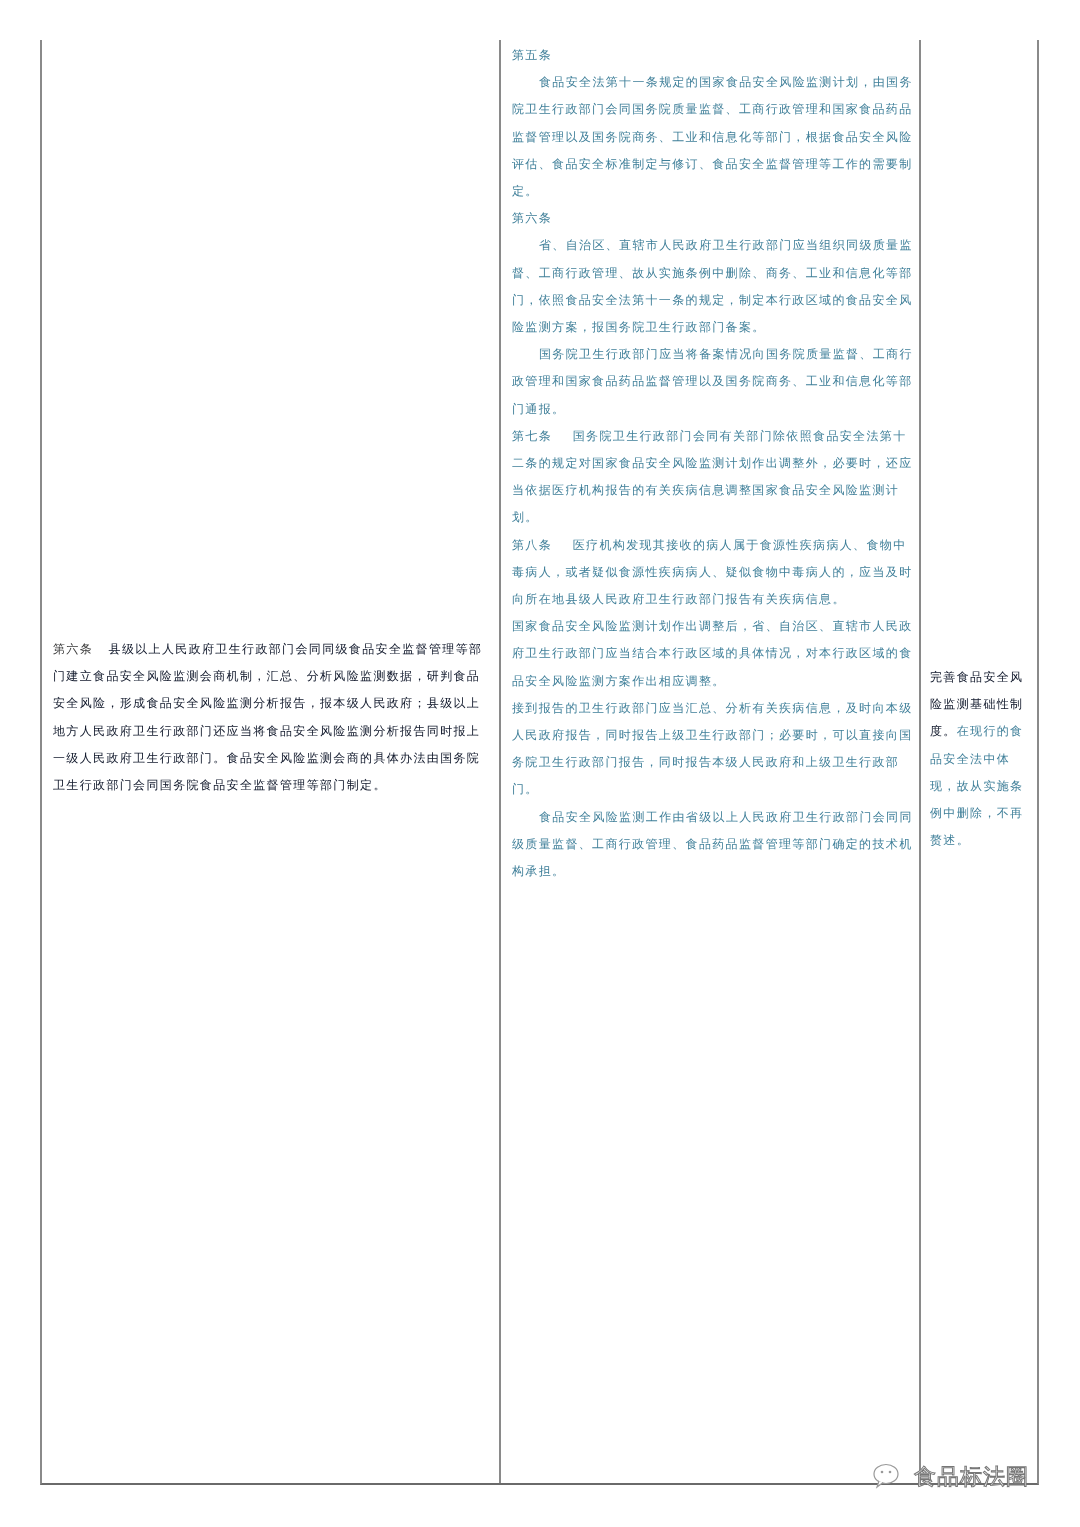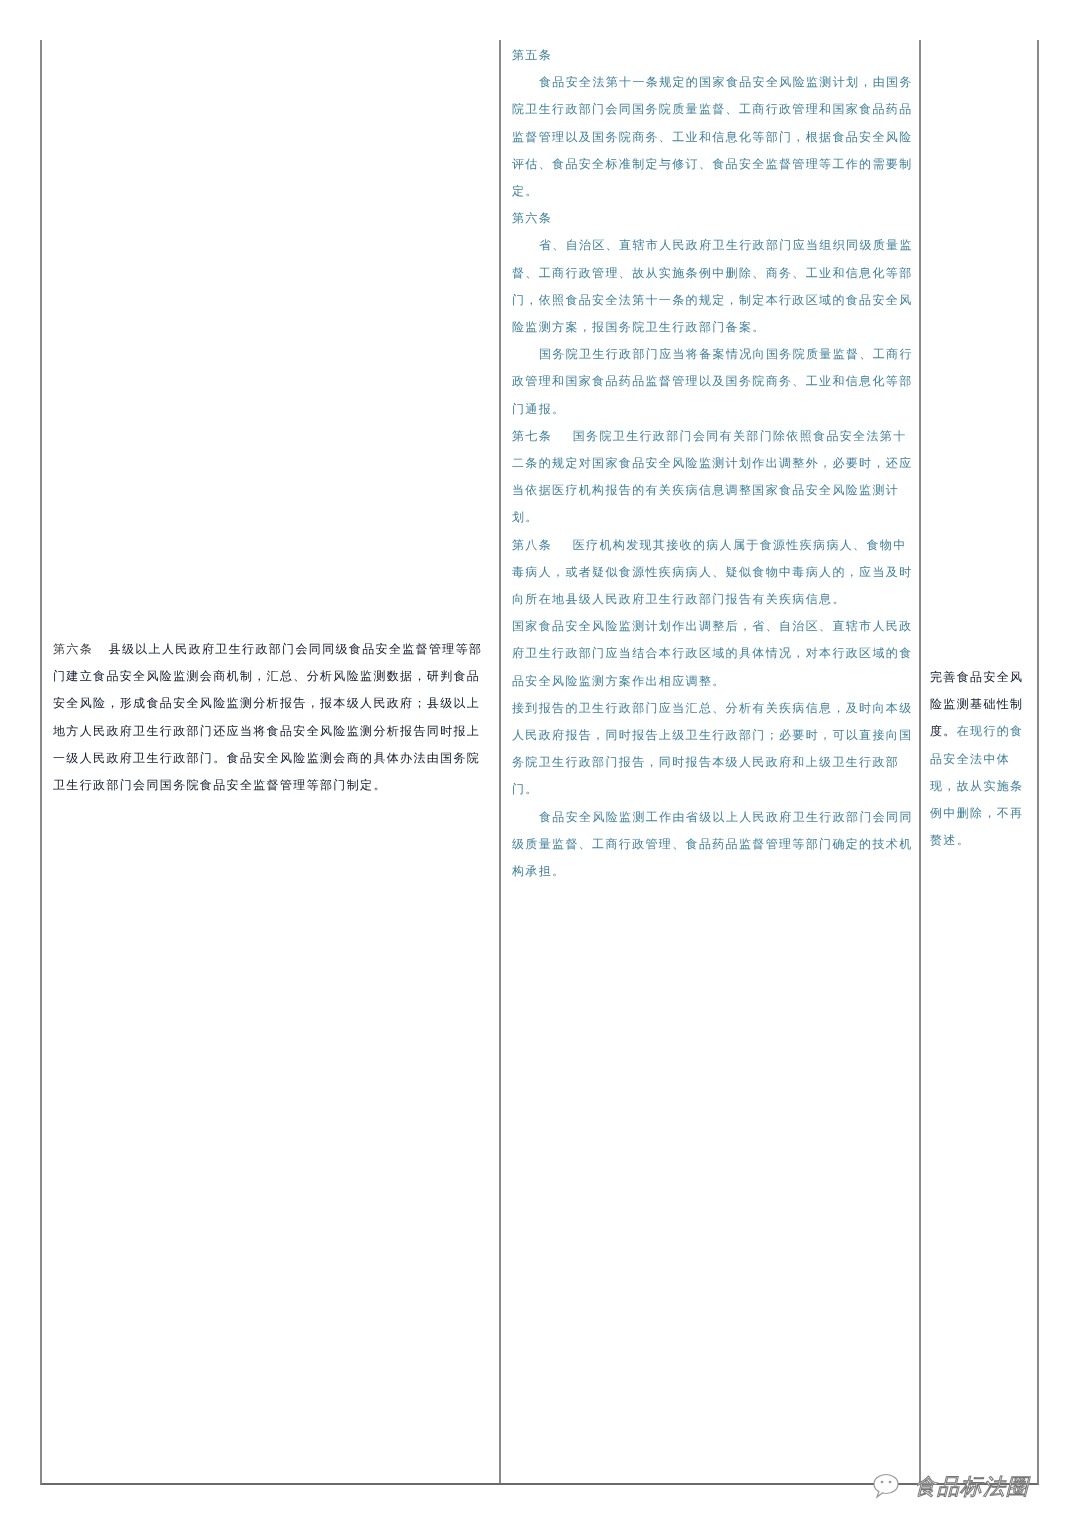--- a/index.html
+++ b/index.html
@@ -16,21 +16,21 @@
   .blue { color: #3f7f99; }
   .red { color: #0f172a; }
   .dark { color: #3a3a3a; }
   .mid-content { position: absolute; left: 11px; right: 6px; top: 2px; }
   .left-content { position: absolute; left: 11px; right: 6px; top: 596px; }
   .right-content { position: absolute; left: 9px; right: 6px; top: 624px; }
   .para { margin: 0; padding: 0; }
   .indent { text-indent: 2.25em; }
   .heading { margin: 0; }
   .watermark { position: absolute; left: 872px; top: 1462px; width: 180px; height: 40px;
-               display: flex; align-items: flex-end; gap: 6px; font-style: italic; }
+               display: flex; align-items: flex-start; gap: 6px; }
   .wm-icon { width: 36px; height: 30px; position: relative; }
   .wm-text { font-family: "DejaVu Sans", sans-serif; font-size: 22px; color: #ffffff;
              -webkit-text-stroke: 1px #777; letter-spacing: 1px; }
 </style>
 </head>
 <body>
 
 <div class="table">
 
   <div class="col col-left">

